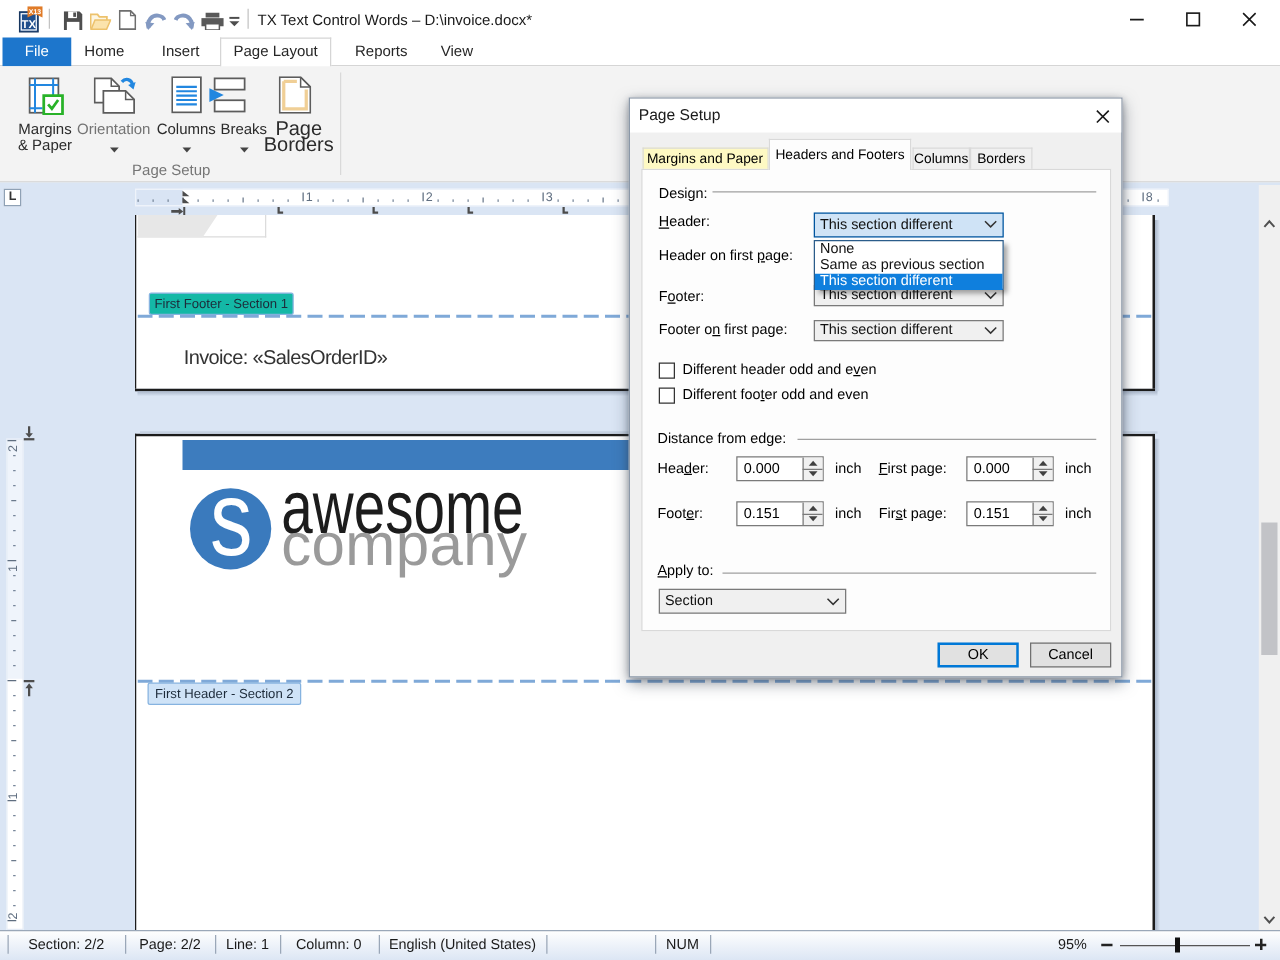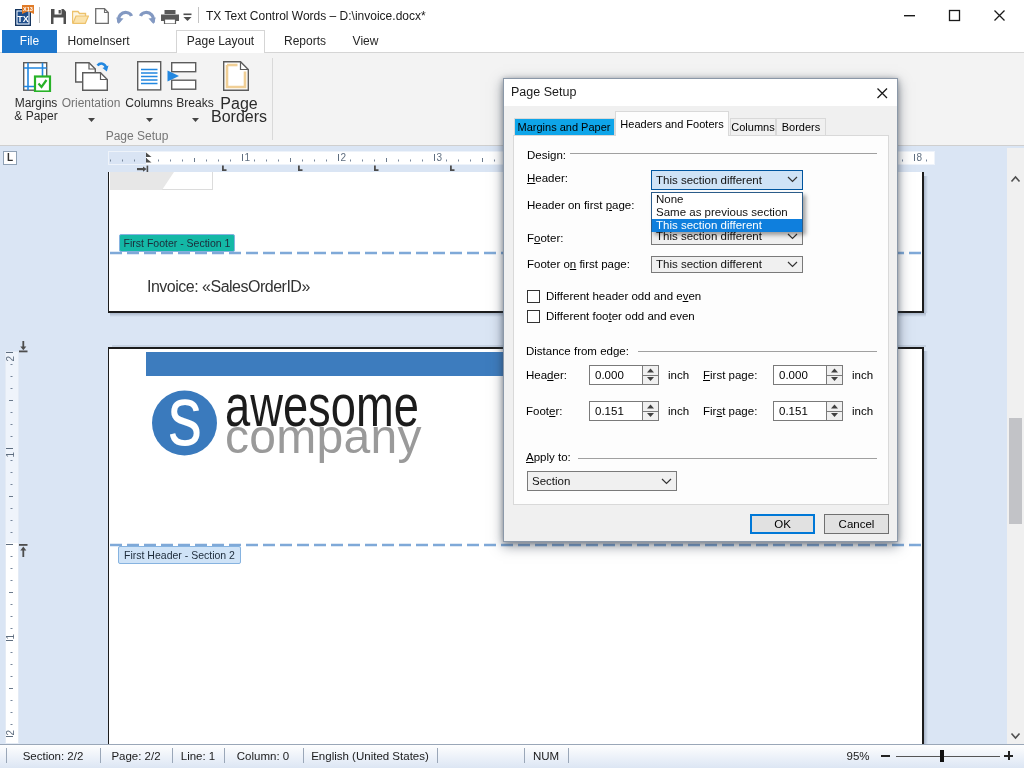--- a/index.html
+++ b/index.html
@@ -52,21 +52,21 @@
 <svg class="abs" style="left:896px;top:6px" width="124" height="18">
 <rect x="8" y="9" width="11" height="1.4" fill="#1a1a1a"></rect>
 <rect x="53.5" y="4.5" width="10" height="10" fill="none" stroke="#1a1a1a" stroke-width="1.3"></rect>
 <path d="M 98.5 4.5 L 108.5 14.5 M 108.5 4.5 L 98.5 14.5" stroke="#1a1a1a" stroke-width="1.3"></path>
 </svg>
 <div class="abs" style="left:0;top:30px;width:1024px;height:23px;background:#ffffff"></div>
 <div class="abs" style="left:0;top:52px;width:1024px;height:1px;background:#d5d5d5"></div>
 <div class="abs" style="left:2px;top:30px;width:55px;height:23px;background:#1d76cc;color:#fff;font-size:12px;text-align:center;line-height:23px">File</div>
 <div class="abs" style="left:176px;top:30px;width:89px;height:24px;background:#ffffff;border:1px solid #d5d5d5;border-bottom:none"></div>
 <div class="abs" style="left:38.5px;top:31px;width:90px;height:21px;font-size:12px;color:#262626;text-align:center;line-height:21px">Home</div>
-<div class="abs" style="left:99.5px;top:31px;width:90px;height:21px;font-size:12px;color:#262626;text-align:left;line-height:21px">Insert</div>
+<div class="abs" style="left:99.5px;top:31px;width:90px;height:21px;font-size:12px;color:#262626;text-align:center;line-height:21px">Insert</div>
 <div class="abs" style="left:175.5px;top:31px;width:90px;height:21px;font-size:12px;color:#262626;text-align:center;line-height:21px">Page Layout</div>
 <div class="abs" style="left:260px;top:31px;width:90px;height:21px;font-size:12px;color:#262626;text-align:center;line-height:21px">Reports</div>
 <div class="abs" style="left:320.5px;top:31px;width:90px;height:21px;font-size:12px;color:#262626;text-align:center;line-height:21px">View</div>
 <div class="abs" style="left:0;top:53px;width:1024px;height:92px;background:#f3f3f3"></div>
 <div class="abs" style="left:0;top:145px;width:1024px;height:1px;background:#cfcfcf"></div>
 <div class="abs" style="left:272px;top:58px;width:1px;height:82px;background:#d9d9d9"></div>
 <svg class="abs" style="left:22px;top:61px" width="30" height="31">
 <rect x="1.7" y="1.7" width="23" height="27.5" fill="#ffffff" stroke="#5c5c5c" stroke-width="1.4"></rect>
 <path d="M 6 1.7 L 6 29.2 M 20.5 1.7 L 20.5 29.2 M 1.7 7 L 24.7 7 M 1.7 25.5 L 12 25.5" stroke="#2287e0" stroke-width="1.6" fill="none"></path>
 <rect x="13" y="15.5" width="15" height="15" fill="#ffffff" stroke="#28b228" stroke-width="2.2"></rect>
@@ -288,21 +288,21 @@
       <path d="M 4.5 6.5 L 8.5 11 L 12.5 6.5" fill="none" stroke="#505050" stroke-width="1.6"></path>
     </svg>
 <div class="abs" style="left:1009px;top:418px;width:13px;height:106px;background:#c2c3c7"></div>
 <div class="abs" style="left:503px;top:78px;width:395px;height:464px;background:#f0f0f0;border:1px solid #8b98a8;box-shadow:0 4px 12px rgba(50,60,75,0.55),0 1px 5px rgba(50,60,75,0.4)"></div>
 <div class="abs" style="left:504px;top:79px;width:393px;height:27px;background:#ffffff"></div>
 <div class="abs" style="left:511px;top:85px;font-size:12.5px;color:#1a1a1a">Page Setup</div>
 <svg class="abs" style="left:876px;top:87px" width="13" height="13">
       <path d="M 1.5 1.5 L 11 11 M 11 1.5 L 1.5 11" stroke="#1a1a1a" stroke-width="1.3"></path>
     </svg>
 <div class="abs" style="left:513px;top:135px;width:376px;height:370px;background:#fdfdfd;border:1px solid #d9d9d9"></div>
-<div class="abs" style="left:513.5px;top:118px;width:101px;height:17px;background:#0ea5e9;border:1px solid #d9d9d9;border-bottom:none;font-size:11px;color:#000;text-align:center;line-height:17px;white-space:nowrap;overflow:hidden">Margins and Paper</div>
+<div class="abs" style="left:513.5px;top:118px;width:101px;height:17px;background:#fef9c3;border:1px solid #d9d9d9;border-bottom:none;font-size:11px;color:#000;text-align:center;line-height:17px;white-space:nowrap;overflow:hidden">Margins and Paper</div>
 <div class="abs" style="left:730px;top:118px;width:46px;height:17px;background:#f0f0f0;border:1px solid #d9d9d9;border-bottom:none;font-size:11px;color:#000;text-align:center;line-height:17px;white-space:nowrap;overflow:hidden">Columns</div>
 <div class="abs" style="left:776px;top:118px;width:50px;height:17px;background:#f0f0f0;border:1px solid #d9d9d9;border-bottom:none;font-size:11px;color:#000;text-align:center;line-height:17px;white-space:nowrap;overflow:hidden">Borders</div>
 <div class="abs" style="left:615px;top:111px;width:114px;height:25px;background:#fdfdfd;border:1px solid #d9d9d9;border-bottom:none;font-size:11px;color:#000;text-align:center;line-height:24px;white-space:nowrap;overflow:hidden">Headers and Footers</div>
 <div class="abs" style="left:527px;top:149px;width:200px;font-size:11.5px;color:#000">Design:</div>
 <div class="abs" style="left:570px;top:153px;width:307px;height:1px;background:#a0a0a0"></div>
 <div class="abs" style="left:527px;top:172px;width:200px;font-size:11.5px;color:#000"><u>H</u>eader:</div>
 <div class="abs" style="left:527px;top:199px;width:200px;font-size:11.5px;color:#000">Header on first <u>p</u>age:</div>
 <div class="abs" style="left:527px;top:232px;width:200px;font-size:11.5px;color:#000">F<u>o</u>oter:</div>
 <div class="abs" style="left:527px;top:258px;width:200px;font-size:11.5px;color:#000">Footer o<u>n</u> first page:</div>
 <div class="abs" style="left:651px;top:170px;width:152px;height:20px;background:#cfe3f6;border:1px solid #00559e;font-size:11.5px;color:#111;line-height:18px;padding-left:4px">This section different</div>

